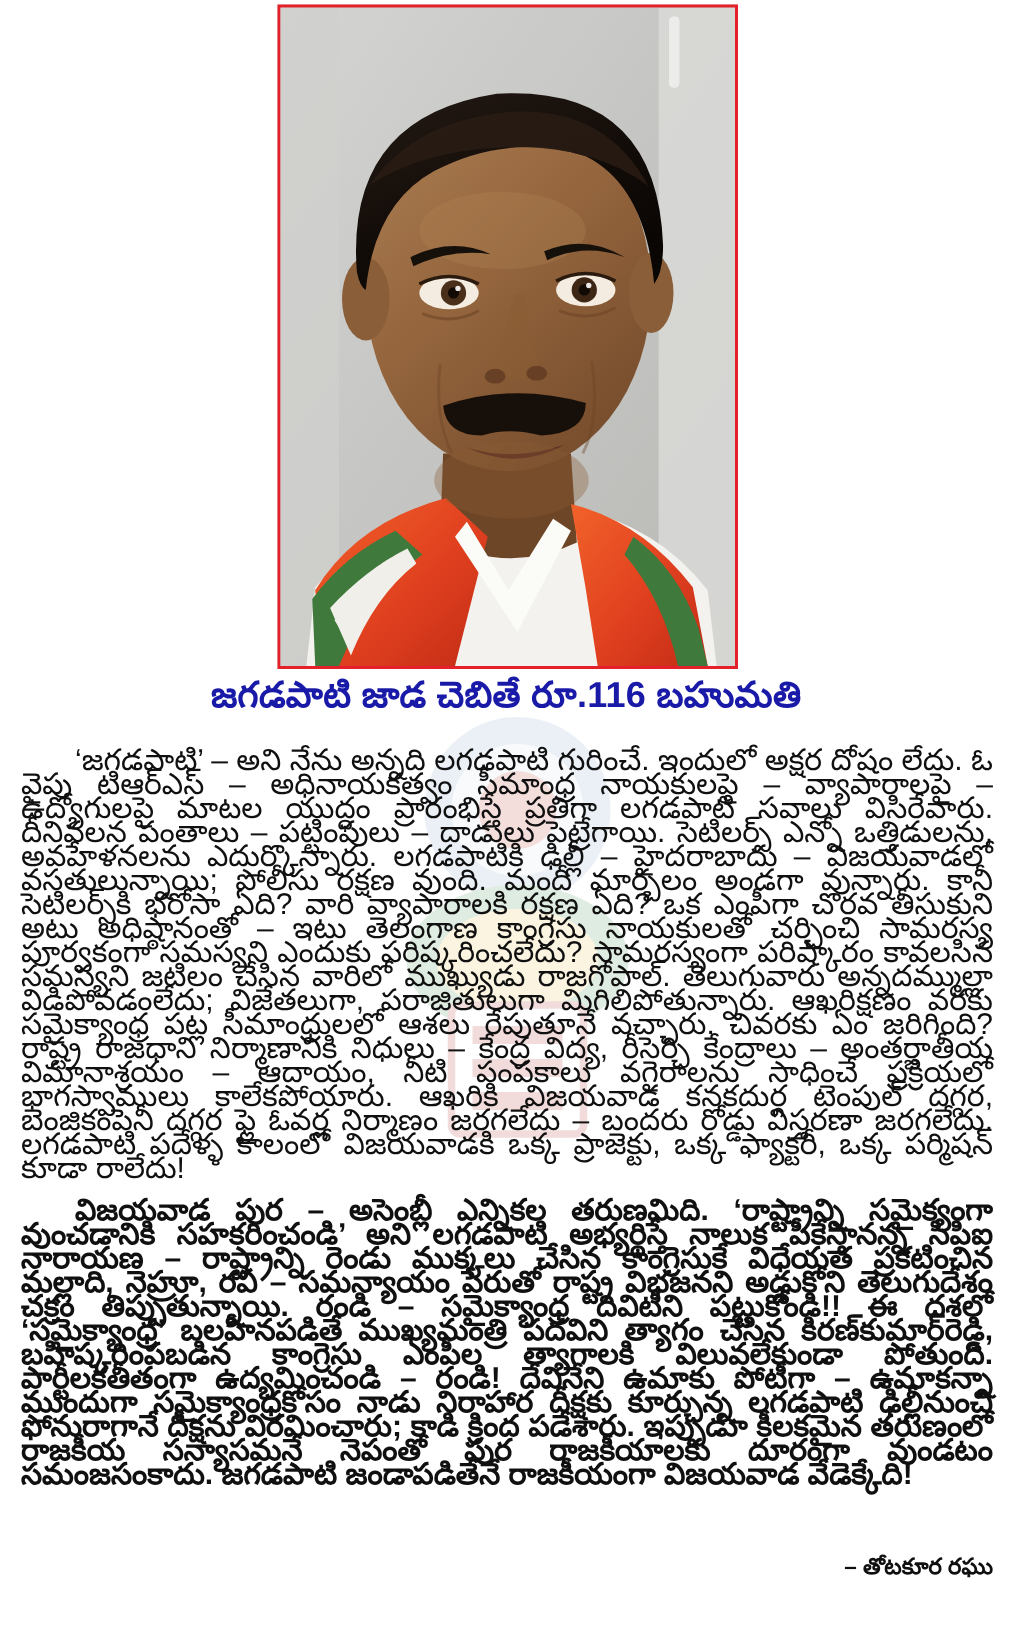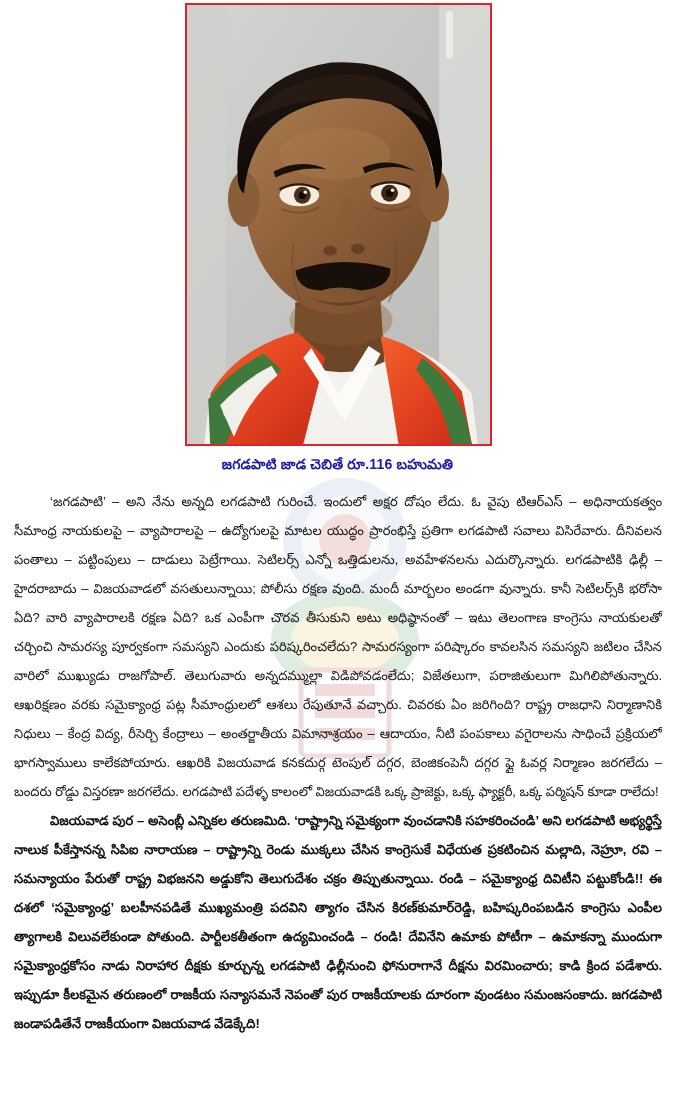--- a/index.html
+++ b/index.html
@@ -53,40 +53,40 @@
 
   
   .headline {
     position: absolute;
     left: 0;
     top: 452px;
     width: 675px;
     text-align: center;
     color: #1a1aa8;
     font-weight: bold;
-    font-size: 14px;
+    font-size: 24px;
     letter-spacing: 0.2px;
     line-height: 24px;
     z-index: 3;
     font-family: "Liberation Sans", sans-serif;
   }
 
   
   .article {
     position: absolute;
     left: 14px;
     top: 487px;
     width: 648px;
     z-index: 3;
   }
   .article p {
-    margin: 0 0 0 0;
+    margin: 12px 0 0 0;
     color: #101010;
-    font-size: 13px;
-    line-height: 29px;
+    font-size: 20px;
+    line-height: 16px;
     text-align: justify;
     text-justify: inter-word;
     text-indent: 36px;
     font-family: "Liberation Sans", sans-serif;
   }
   .article p.cont { text-indent: 36px; font-weight: bold; }
 
   .signature {
     position: absolute;
     left: 14px;
@@ -215,14 +215,15 @@
     </svg>
   </div>
 
   <div class="headline">జగడపాటి జాడ చెబితే రూ.116 బహుమతి</div>
 
   <div class="article">
     <p>‘జగడపాటి’ – అని నేను అన్నది లగడపాటి గురించే. ఇందులో అక్షర దోషం లేదు. ఓ వైపు టిఆర్ఎస్ – అధినాయకత్వం సీమాంధ్ర నాయకులపై – వ్యాపారాలపై – ఉద్యోగులపై మాటల యుద్ధం ప్రారంభిస్తే ప్రతిగా లగడపాటి సవాలు విసిరేవారు. దీనివలన పంతాలు – పట్టింపులు – దాడులు పెట్రేగాయి. సెటిలర్స్ ఎన్నో ఒత్తిడులను, అవహేళనలను ఎదుర్కొన్నారు. లగడపాటికి ఢిల్లీ – హైదరాబాదు – విజయవాడలో వసతులున్నాయి; పోలీసు రక్షణ వుంది. మందీ మార్బలం అండగా వున్నారు. కానీ సెటిలర్స్‌కి భరోసా ఏది? వారి వ్యాపారాలకి రక్షణ ఏది? ఒక ఎంపీగా చొరవ తీసుకుని అటు అధిష్ఠానంతో – ఇటు తెలంగాణ కాంగ్రెసు నాయకులతో చర్చించి సామరస్య పూర్వకంగా సమస్యని ఎందుకు పరిష్కరించలేదు? సామరస్యంగా పరిష్కారం కావలసిన సమస్యని జటిలం చేసిన వారిలో ముఖ్యుడు రాజగోపాల్. తెలుగువారు అన్నదమ్ముల్లా విడిపోవడంలేదు; విజేతలుగా, పరాజితులుగా మిగిలిపోతున్నారు. ఆఖరిక్షణం వరకు సమైక్యాంధ్ర పట్ల సీమాంధ్రులలో ఆశలు రేపుతూనే వచ్చారు. చివరకు ఏం జరిగింది? రాష్ట్ర రాజధాని నిర్మాణానికి నిధులు – కేంద్ర విద్య, రీసెర్చి కేంద్రాలు – అంతర్జాతీయ విమానాశ్రయం – ఆదాయం, నీటి పంపకాలు వగైరాలను సాధించే ప్రక్రియలో భాగస్వాములు కాలేకపోయారు. ఆఖరికి విజయవాడ కనకదుర్గ టెంపుల్ దగ్గర, బెంజికంపెనీ దగ్గర ఫ్లై ఓవర్ల నిర్మాణం జరగలేదు – బందరు రోడ్డు విస్తరణా జరగలేదు. లగడపాటి పదేళ్ళ కాలంలో విజయవాడకి ఒక్క ప్రాజెక్టు, ఒక్క ఫ్యాక్టరీ, ఒక్క పర్మిషన్ కూడా రాలేదు!</p>
     <p class="cont">విజయవాడ పుర – అసెంబ్లీ ఎన్నికల తరుణమిది. ‘రాష్ట్రాన్ని సమైక్యంగా వుంచడానికి సహకరించండి’ అని లగడపాటి అభ్యర్థిస్తే నాలుక పీకేస్తానన్న సిపిఐ నారాయణ – రాష్ట్రాన్ని రెండు ముక్కలు చేసిన కాంగ్రెసుకే విధేయత ప్రకటించిన మల్లాది, నెహ్రూ, రవి – సమన్యాయం పేరుతో రాష్ట్ర విభజనని అడ్డుకోని తెలుగుదేశం చక్రం తిప్పుతున్నాయి. రండి – సమైక్యాంధ్ర దివిటీని పట్టుకోండి!! ఈ దశలో ‘సమైక్యాంధ్ర’ బలహీనపడితే ముఖ్యమంత్రి పదవిని త్యాగం చేసిన కిరణ్‌కుమార్‌రెడ్డి, బహిష్కరింపబడిన కాంగ్రెసు ఎంపీల త్యాగాలకి విలువలేకుండా పోతుంది. పార్టీలకతీతంగా ఉద్యమించండి – రండి! దేవినేని ఉమాకు పోటీగా – ఉమాకన్నా ముందుగా సమైక్యాంధ్రకోసం నాడు నిరాహార దీక్షకు కూర్చున్న లగడపాటి ఢిల్లీనుంచి ఫోనురాగానే దీక్షను విరమించారు; కాడి క్రింద పడేశారు. ఇప్పుడూ కీలకమైన తరుణంలో రాజకీయ సన్యాసమనే నెపంతో పుర రాజకీయాలకు దూరంగా వుండటం సమంజసంకాదు. జగడపాటి జండాపడితేనే రాజకీయంగా విజయవాడ వేడెక్కేది!</p>
   </div>
 
+  <div class="signature">– తోటకూర రఘు</div>
 
 </div>
 
 </body></html>

